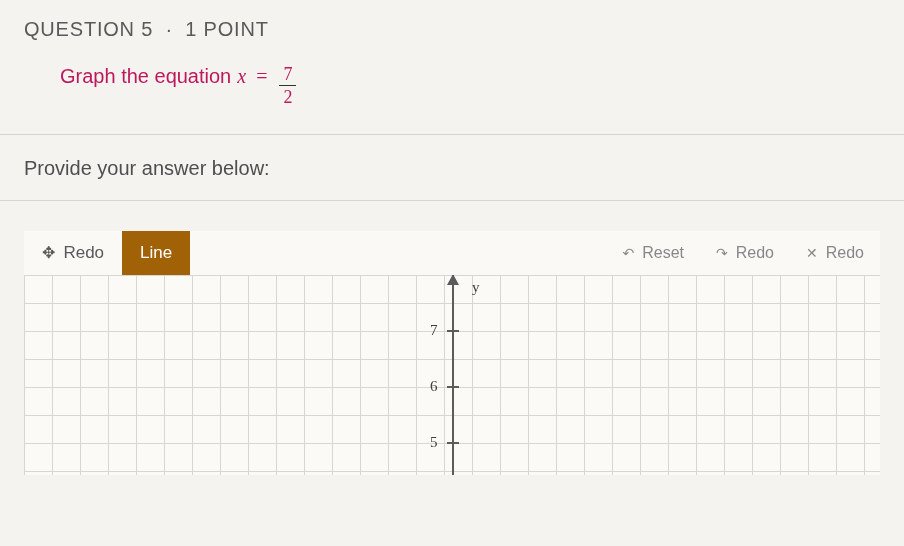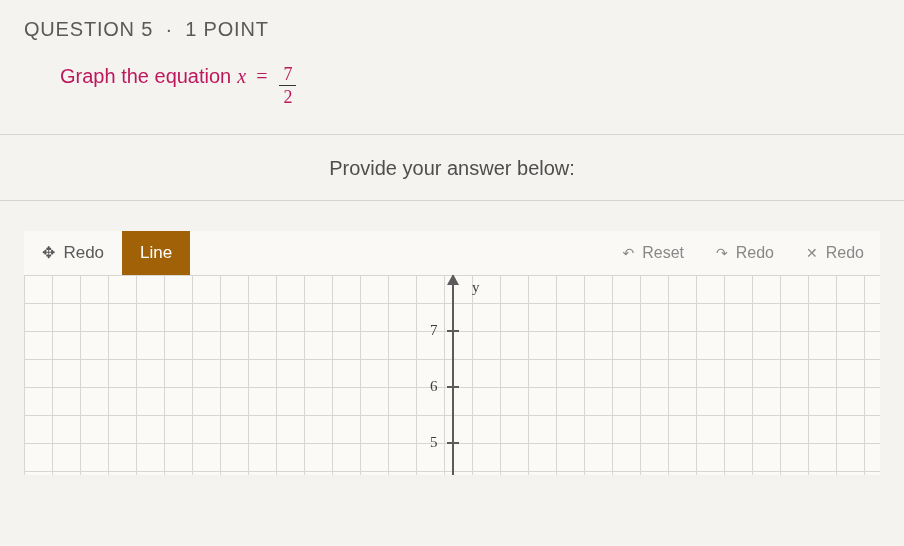--- a/index.html
+++ b/index.html
@@ -44,21 +44,20 @@
   margin: 0 6px;
   vertical-align: middle;
 }
 .fraction .num { padding: 0 4px 2px 4px; border-bottom: 1.4px solid #333; }
 .fraction .den { padding: 2px 4px 0 4px; }
 .divider { border-top: 1px solid #d6d4cf; }
 .answer-label {
   padding: 22px 24px 20px 24px;
   font-size: 20px;
   color: #4e4e4e;
-  text-align: center;
 }
 .graph-panel {
   padding: 30px 24px 0 24px;
 }
 .toolbar {
   display: flex;
   align-items: stretch;
   height: 44px;
   background: #faf9f6;
 }

